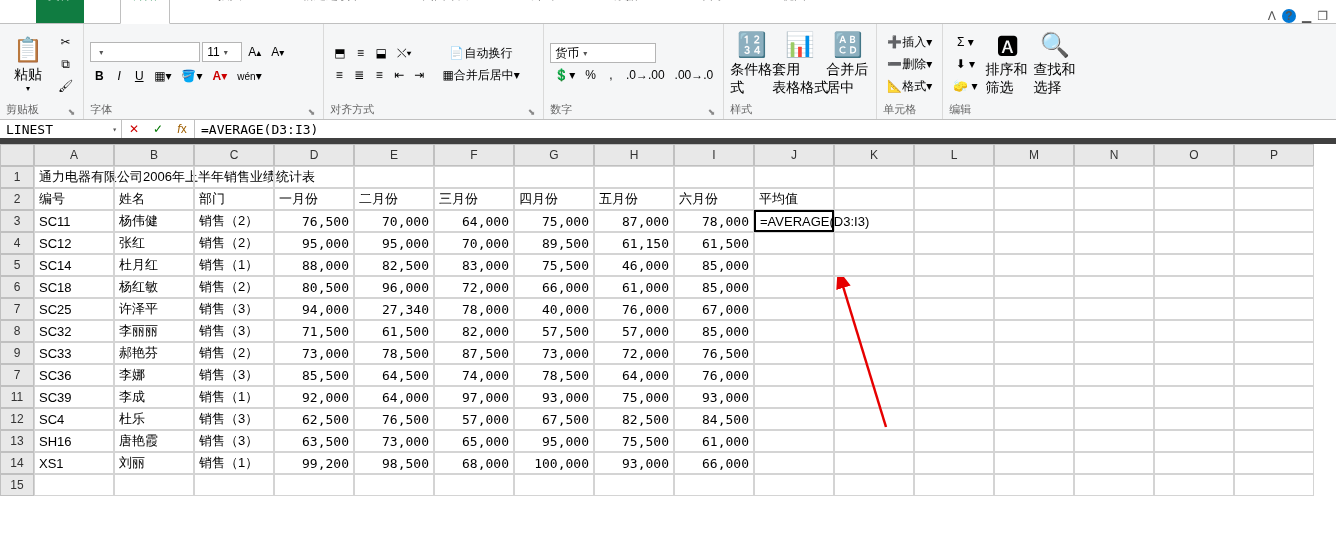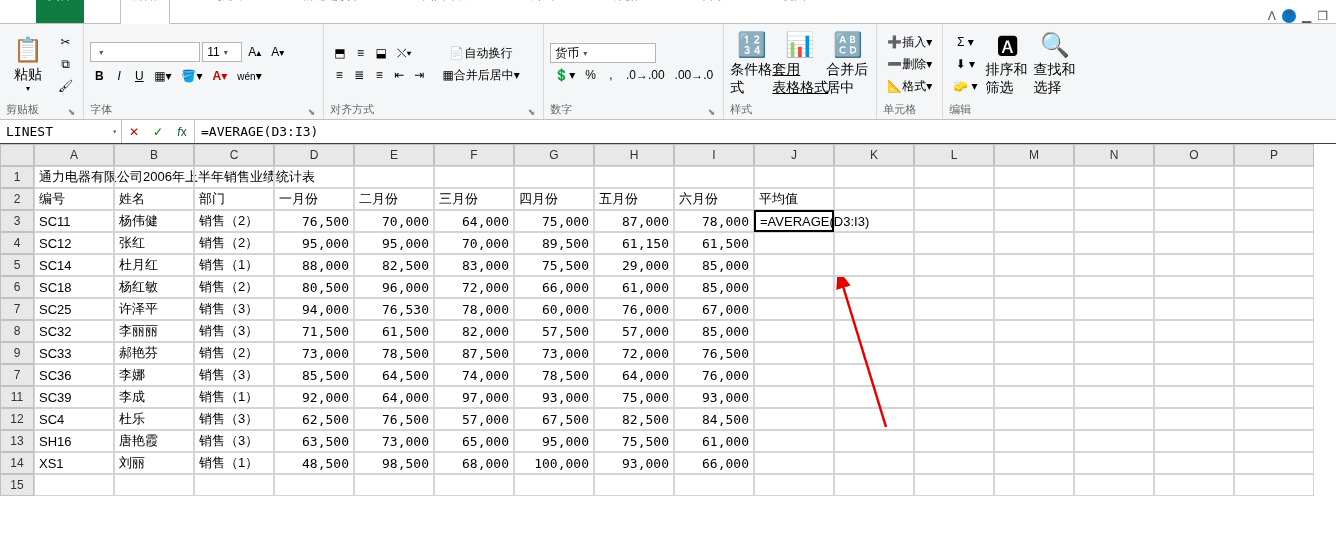--- a/index.html
+++ b/index.html
@@ -23,25 +23,25 @@
   .big-btn { display: flex; flex-direction: column; align-items: center; justify-content: center; width: 44px; cursor: pointer; }
   .big-btn .ico { font-size: 24px; }
   .big-btn .lbl { font-size: 14px; margin-top: 2px; }
   .stack { display: flex; flex-direction: column; gap: 2px; justify-content: center; }
   .row { display: flex; gap: 2px; align-items: center; }
   .ctl { min-width: 18px; height: 20px; display: inline-flex; align-items: center; justify-content: center; border: 1px solid transparent; cursor: pointer; padding: 0 3px; }
   .sel { border: 1px solid #b5b5b5; background: #fff; height: 20px; display: inline-flex; align-items: center; padding: 0 4px; }
   .sel .dd { margin-left: 4px; font-size: 8px; color: #555; }
   
   
-  .fbar { display: flex; height: 24px; border-bottom: 1px solid #404040; align-items: stretch; background: #fff; }
+  .fbar { display: flex; height: 24px; border-bottom: 6px solid #404040; align-items: stretch; background: #fff; }
   .namebox { width: 122px; border-right: 1px solid #c0c0c0; display: flex; align-items: center; padding: 0 6px; position: relative; font-family: Consolas, monospace; font-size: 13px; }
   .namebox .dd { position: absolute; right: 4px; font-size: 8px; color: #555; cursor: pointer; }
   .fbtns { display: flex; align-items: center; border-right: 1px solid #c0c0c0; }
-  .fbtn { width: 24px; text-align: center; cursor: pointer; color: #14532d; }
+  .fbtn { width: 24px; text-align: center; cursor: pointer; color: #a16207; }
   .fbtn.cancel { color: #c00; }
   .fbtn.ok { color: #070; }
   .finput { flex: 1; padding: 0 6px; display: flex; align-items: center; font-family: Consolas, monospace; font-size: 13px; }
   
   
   .grid { display: grid; grid-template-columns: 34px repeat(16, 80px); grid-auto-rows: 22px; border-collapse: collapse; }
   .hdr { background: #e8e8e8; border: 1px solid #c0c0c0; text-align: center; font-size: 12px; color: #333; display: flex; align-items: center; justify-content: center; cursor: pointer; }
   .rh { background: #e8e8e8; border: 1px solid #c0c0c0; text-align: center; font-size: 12px; color: #333; display: flex; align-items: center; justify-content: center; cursor: pointer; }
   .cell { border: 1px solid #d4d4d4; padding: 0 4px; display: flex; align-items: center; font-size: 13px; color: #000; overflow: visible; white-space: nowrap; }
   .cell.num { justify-content: flex-end; font-family: Consolas, monospace; }
@@ -160,21 +160,21 @@
   </div>
 
   <div class="group">
     <div class="group-body">
       <div class="big-btn">
           <span class="ico">🔢</span>
           <span class="lbl">条件格式</span>
         </div>
       <div class="big-btn">
           <span class="ico">📊</span>
-          <span class="lbl" style="white-space:pre;text-decoration:underline;">套用
+          <span class="lbl" style="white-space:pre;">套用
 表格格式</span>
         </div>
       <div class="big-btn">
           <span class="ico">🔠</span>
           <span class="lbl">合并后居中</span>
         </div>
     </div>
     <div class="group-label">样式</div>
   </div>
 
@@ -307,21 +307,21 @@
     <div class="cell"></div>
     <div class="cell"></div>
     <div class="rh">5</div>
     <div class="cell">SC14</div>
     <div class="cell">杜月红</div>
     <div class="cell">销售（1）</div>
     <div class="cell num">88,000</div>
     <div class="cell num">82,500</div>
     <div class="cell num">83,000</div>
     <div class="cell num">75,500</div>
-    <div class="cell num">29,000</div>
+    <div class="cell num">46,000</div>
     <div class="cell num">85,000</div>
     <div class="cell"></div>
     <div class="cell"></div>
     <div class="cell"></div>
     <div class="cell"></div>
     <div class="cell"></div>
     <div class="cell"></div>
     <div class="cell"></div>
     <div class="rh">6</div>
     <div class="cell">SC18</div>
@@ -338,23 +338,23 @@
     <div class="cell"></div>
     <div class="cell"></div>
     <div class="cell"></div>
     <div class="cell"></div>
     <div class="cell"></div>
     <div class="rh">7</div>
     <div class="cell">SC25</div>
     <div class="cell">许泽平</div>
     <div class="cell">销售（3）</div>
     <div class="cell num">94,000</div>
-    <div class="cell num">76,530</div>
+    <div class="cell num">27,340</div>
     <div class="cell num">78,000</div>
-    <div class="cell num">60,000</div>
+    <div class="cell num">40,000</div>
     <div class="cell num">76,000</div>
     <div class="cell num">67,000</div>
     <div class="cell"></div>
     <div class="cell"></div>
     <div class="cell"></div>
     <div class="cell"></div>
     <div class="cell"></div>
     <div class="cell"></div>
     <div class="cell"></div>
     <div class="rh">8</div>
@@ -456,21 +456,21 @@
     <div class="cell"></div>
     <div class="cell"></div>
     <div class="cell"></div>
     <div class="cell"></div>
     <div class="cell"></div>
     <div class="cell"></div>
     <div class="rh">14</div>
     <div class="cell">XS1</div>
     <div class="cell">刘丽</div>
     <div class="cell">销售（1）</div>
-    <div class="cell num">48,500</div>
+    <div class="cell num">99,200</div>
     <div class="cell num">98,500</div>
     <div class="cell num">68,000</div>
     <div class="cell num">100,000</div>
     <div class="cell num">93,000</div>
     <div class="cell num">66,000</div>
     <div class="cell"></div>
     <div class="cell"></div>
     <div class="cell"></div>
     <div class="cell"></div>
     <div class="cell"></div>

